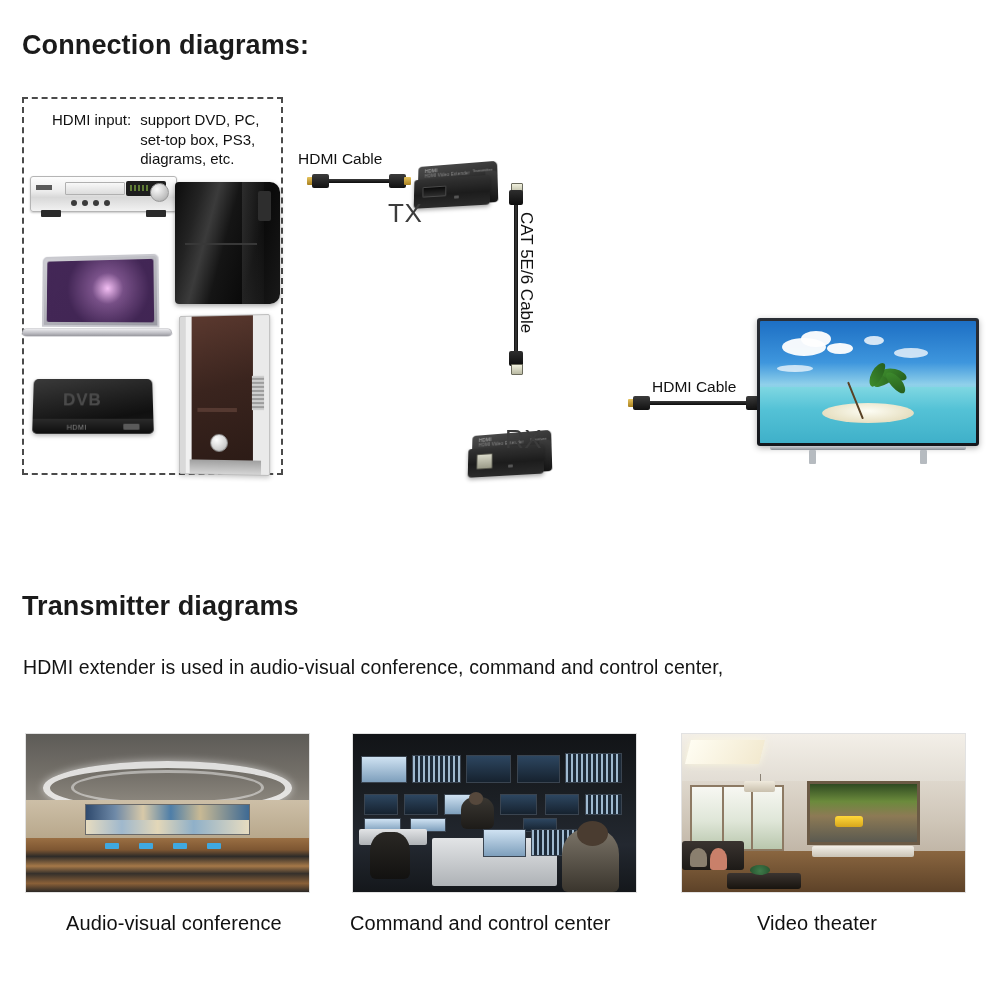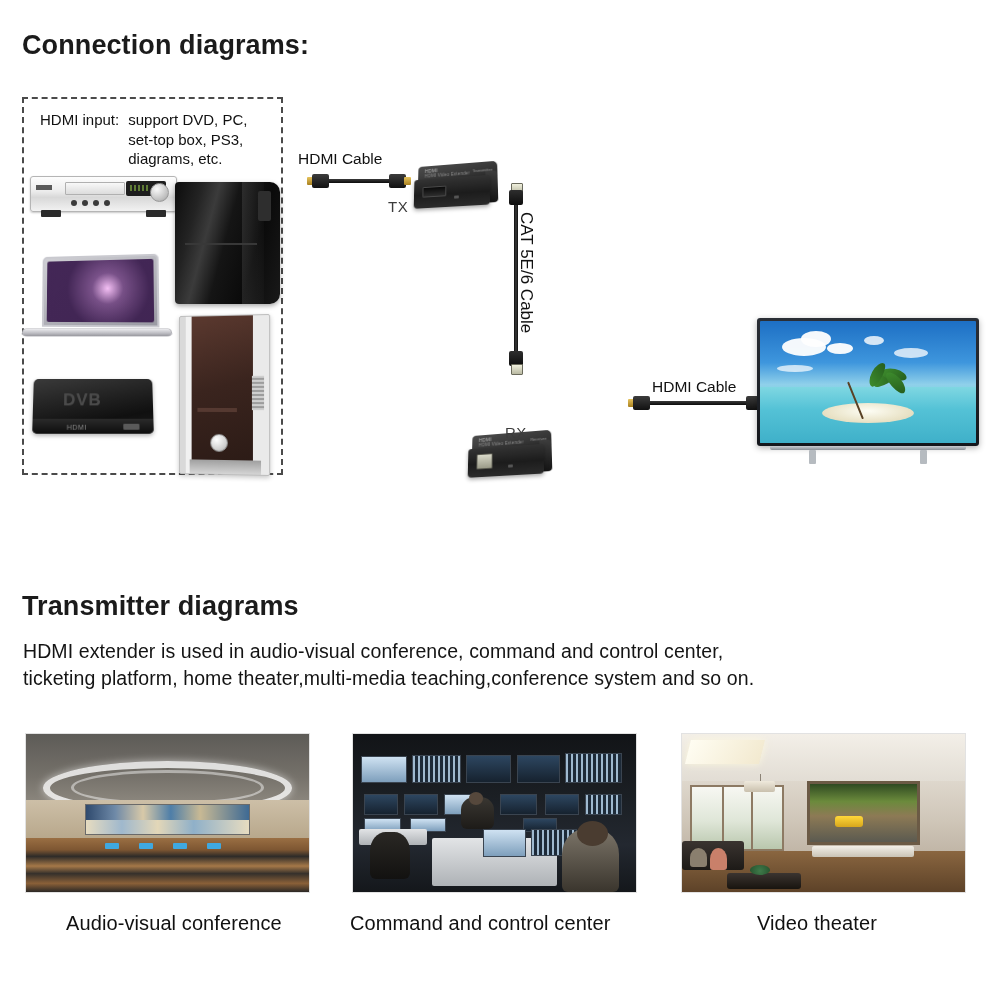--- a/index.html
+++ b/index.html
@@ -228,21 +228,21 @@
     background:linear-gradient(180deg,#2e2e2e,#0d0d0d);
   }
   .rj45 .clip{
     position:absolute;left:3px;top:0;width:10px;height:9px;border-radius:1px 1px 0 0;
     background:linear-gradient(180deg,#efefdc,#b9b9a2);border:1px solid #6a6a5c;
   }
   .rj45.down .clip{top:13px;border-radius:0 0 1px 1px;}
   .rj45.down .boot{top:0;}
 
   .cap-label{font-size:15.5px;color:#111;}
-  .tx-rx{font-size:15px;color:#3c3c3c;letter-spacing:.5px;}
+  .tx-rx{font-size:26px;color:#3c3c3c;letter-spacing:.5px;}
   .vert-label{
     font-size:17px;color:#111;white-space:nowrap;
     transform-origin:0 0;transform:rotate(90deg);
   }
 
   
   .tv{position:absolute;}
   .tv .bez{
     width:222px;height:128px;box-sizing:border-box;padding:3px;border-radius:3px;
     background:linear-gradient(180deg,#2b2f36,#14171c);
@@ -406,21 +406,21 @@
     background:radial-gradient(circle at 50% 60%,#3f7a4a,#24512c);border-radius:50%;
   }
 </style>
 </head>
 <body>
 
 <div class="abs h-main" style="left:22px;top:30px;">Connection diagrams:</div>
 
 <div class="abs dashed-box" style="left:22px;top:97px;width:261px;height:378px;"></div>
 
-<div class="abs hdmi-input-label" style="left:40px;top:110px;">
+<div class="abs hdmi-input-label" style="left:52px;top:110px;">
   <span class="lead">HDMI input:</span><span class="rest"><span>support DVD, PC,</span><br>
     <span>set-top box, PS3,</span><br>
     <span>diagrams, etc.</span>
   </span>
 </div>
 
 <div class="dev" style="left:30px;top:176px;">
   <div class="dvd-body">
     <div class="dvd-logo"></div>
     <div class="dvd-tray"></div>
@@ -562,23 +562,22 @@
       <div class="palm-leaf" style="left:57%;bottom:45%;transform:rotate(48deg);"></div>
     </div>
   </div>
   <div class="stand-bar"></div>
   <div class="leg" style="left:52px;"></div>
   <div class="leg" style="right:52px;"></div>
 </div>
 
 <div class="abs h-main" style="left:22px;top:591px;">Transmitter diagrams</div>
 
-<div class="abs body-copy" style="left:23px;top:638px;width:950px;">
+<div class="abs body-copy" style="left:23px;top:654px;width:950px;">
   <span>HDMI extender is used in audio-visual conference, command and control center,</span><br>
-  <span>ticketing platform, home theater,multi-media teaching,conference system and so on.</span>
 </div>
 
 <div class="photo p1" style="left:25px;top:733px;">
   <div class="ceil"></div>
   <div class="ring"></div>
   <div class="ring2"></div>
   <div class="wall"></div>
   <div class="vwall"></div>
   <div class="tables"></div>
   <div class="mon" style="left:28%;"></div>

